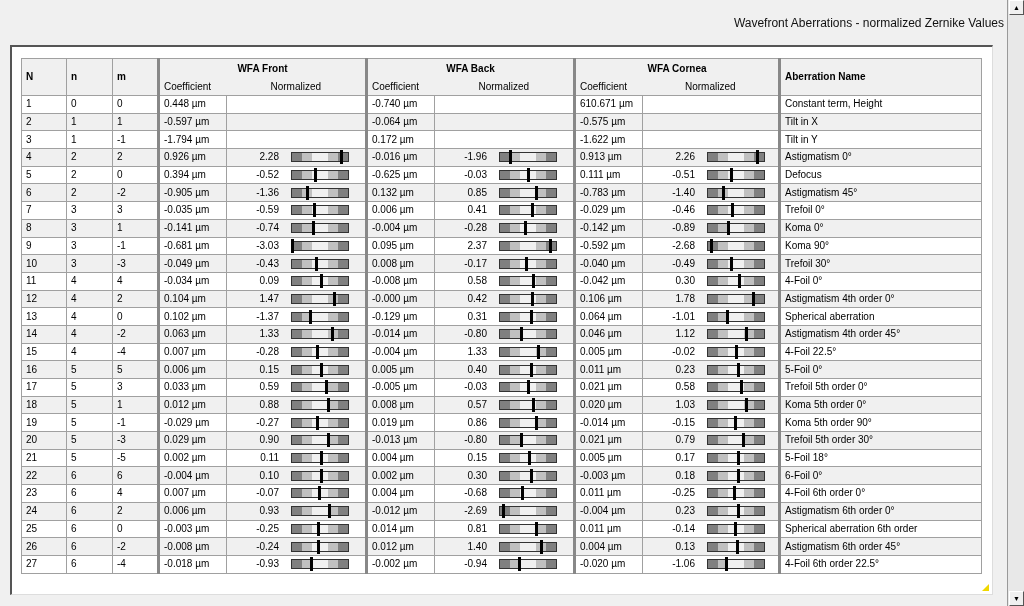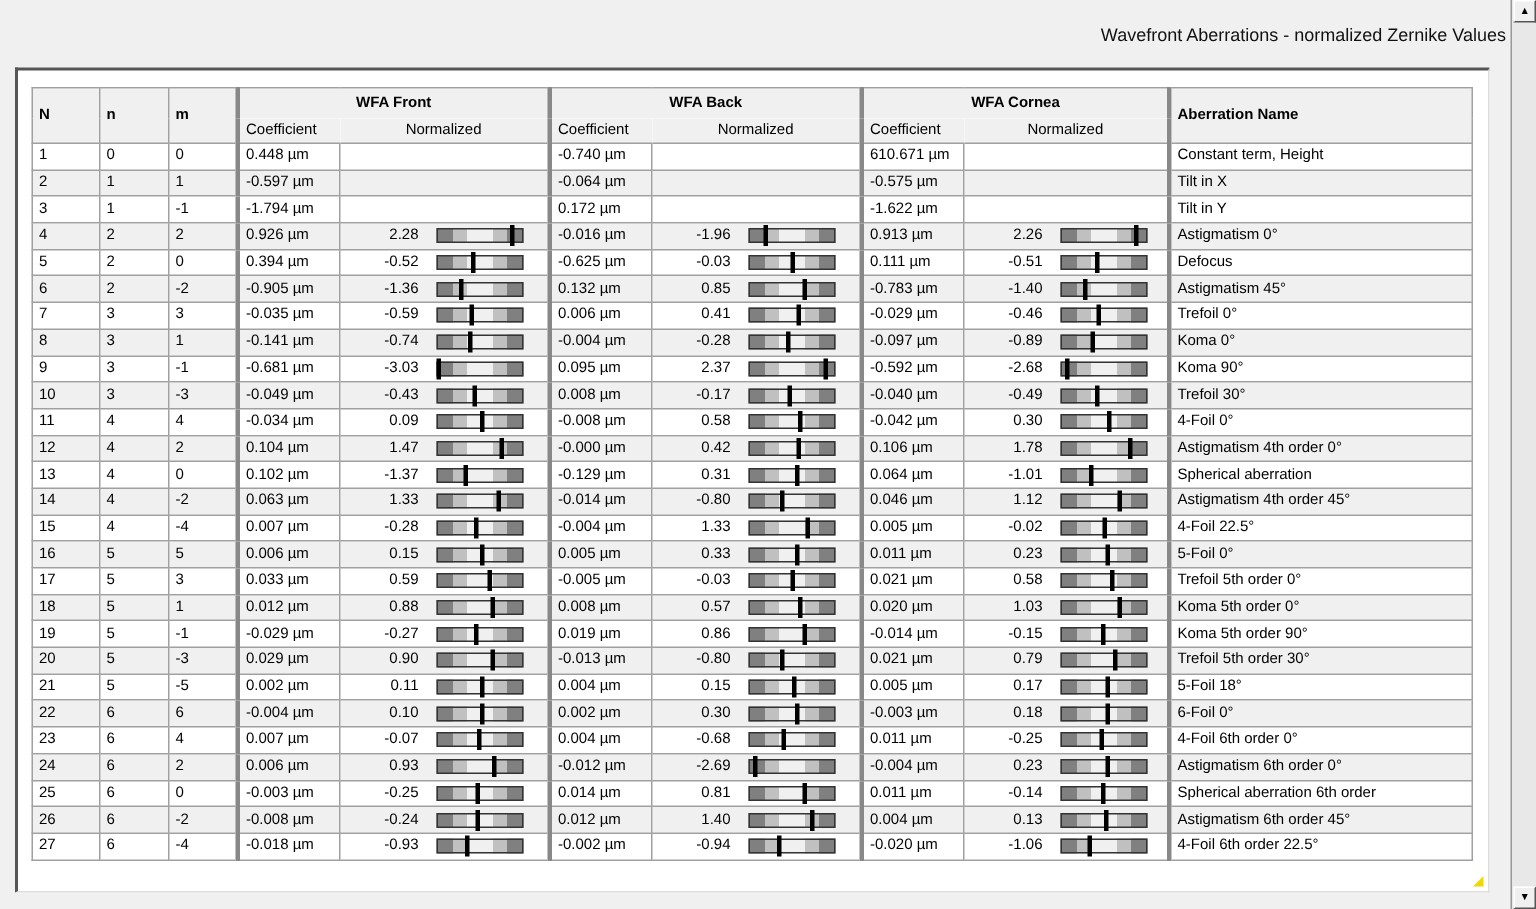--- a/index.html
+++ b/index.html
@@ -251,21 +251,21 @@
           </td>
           <td class="sep">-0.004 µm</td>
           <td class="norm">
             <div class="nwrap">
               <span class="nval">-0.28</span>
               <div class="gauge">
                 <div class="mark" style="left: 44.6667%;"></div>
               </div>
             </div>
           </td>
-          <td class="sep">-0.097 µm</td>
+          <td class="sep">-0.142 µm</td>
           <td class="norm">
             <div class="nwrap">
               <span class="nval">-0.89</span>
               <div class="gauge">
                 <div class="mark" style="left: 35.1667%;"></div>
               </div>
             </div>
           </td>
           <td class="sep">Koma 0°</td>
         </tr>
@@ -509,21 +509,21 @@
             <div class="nwrap">
               <span class="nval">0.15</span>
               <div class="gauge">
                 <div class="mark" style="left: 52.5%;"></div>
               </div>
             </div>
           </td>
           <td class="sep">0.005 µm</td>
           <td class="norm">
             <div class="nwrap">
-              <span class="nval">0.33</span>
+              <span class="nval">0.40</span>
               <div class="gauge">
                 <div class="mark" style="left: 55.5%;"></div>
               </div>
             </div>
           </td>
           <td class="sep">0.011 µm</td>
           <td class="norm">
             <div class="nwrap">
               <span class="nval">0.23</span>
               <div class="gauge">

